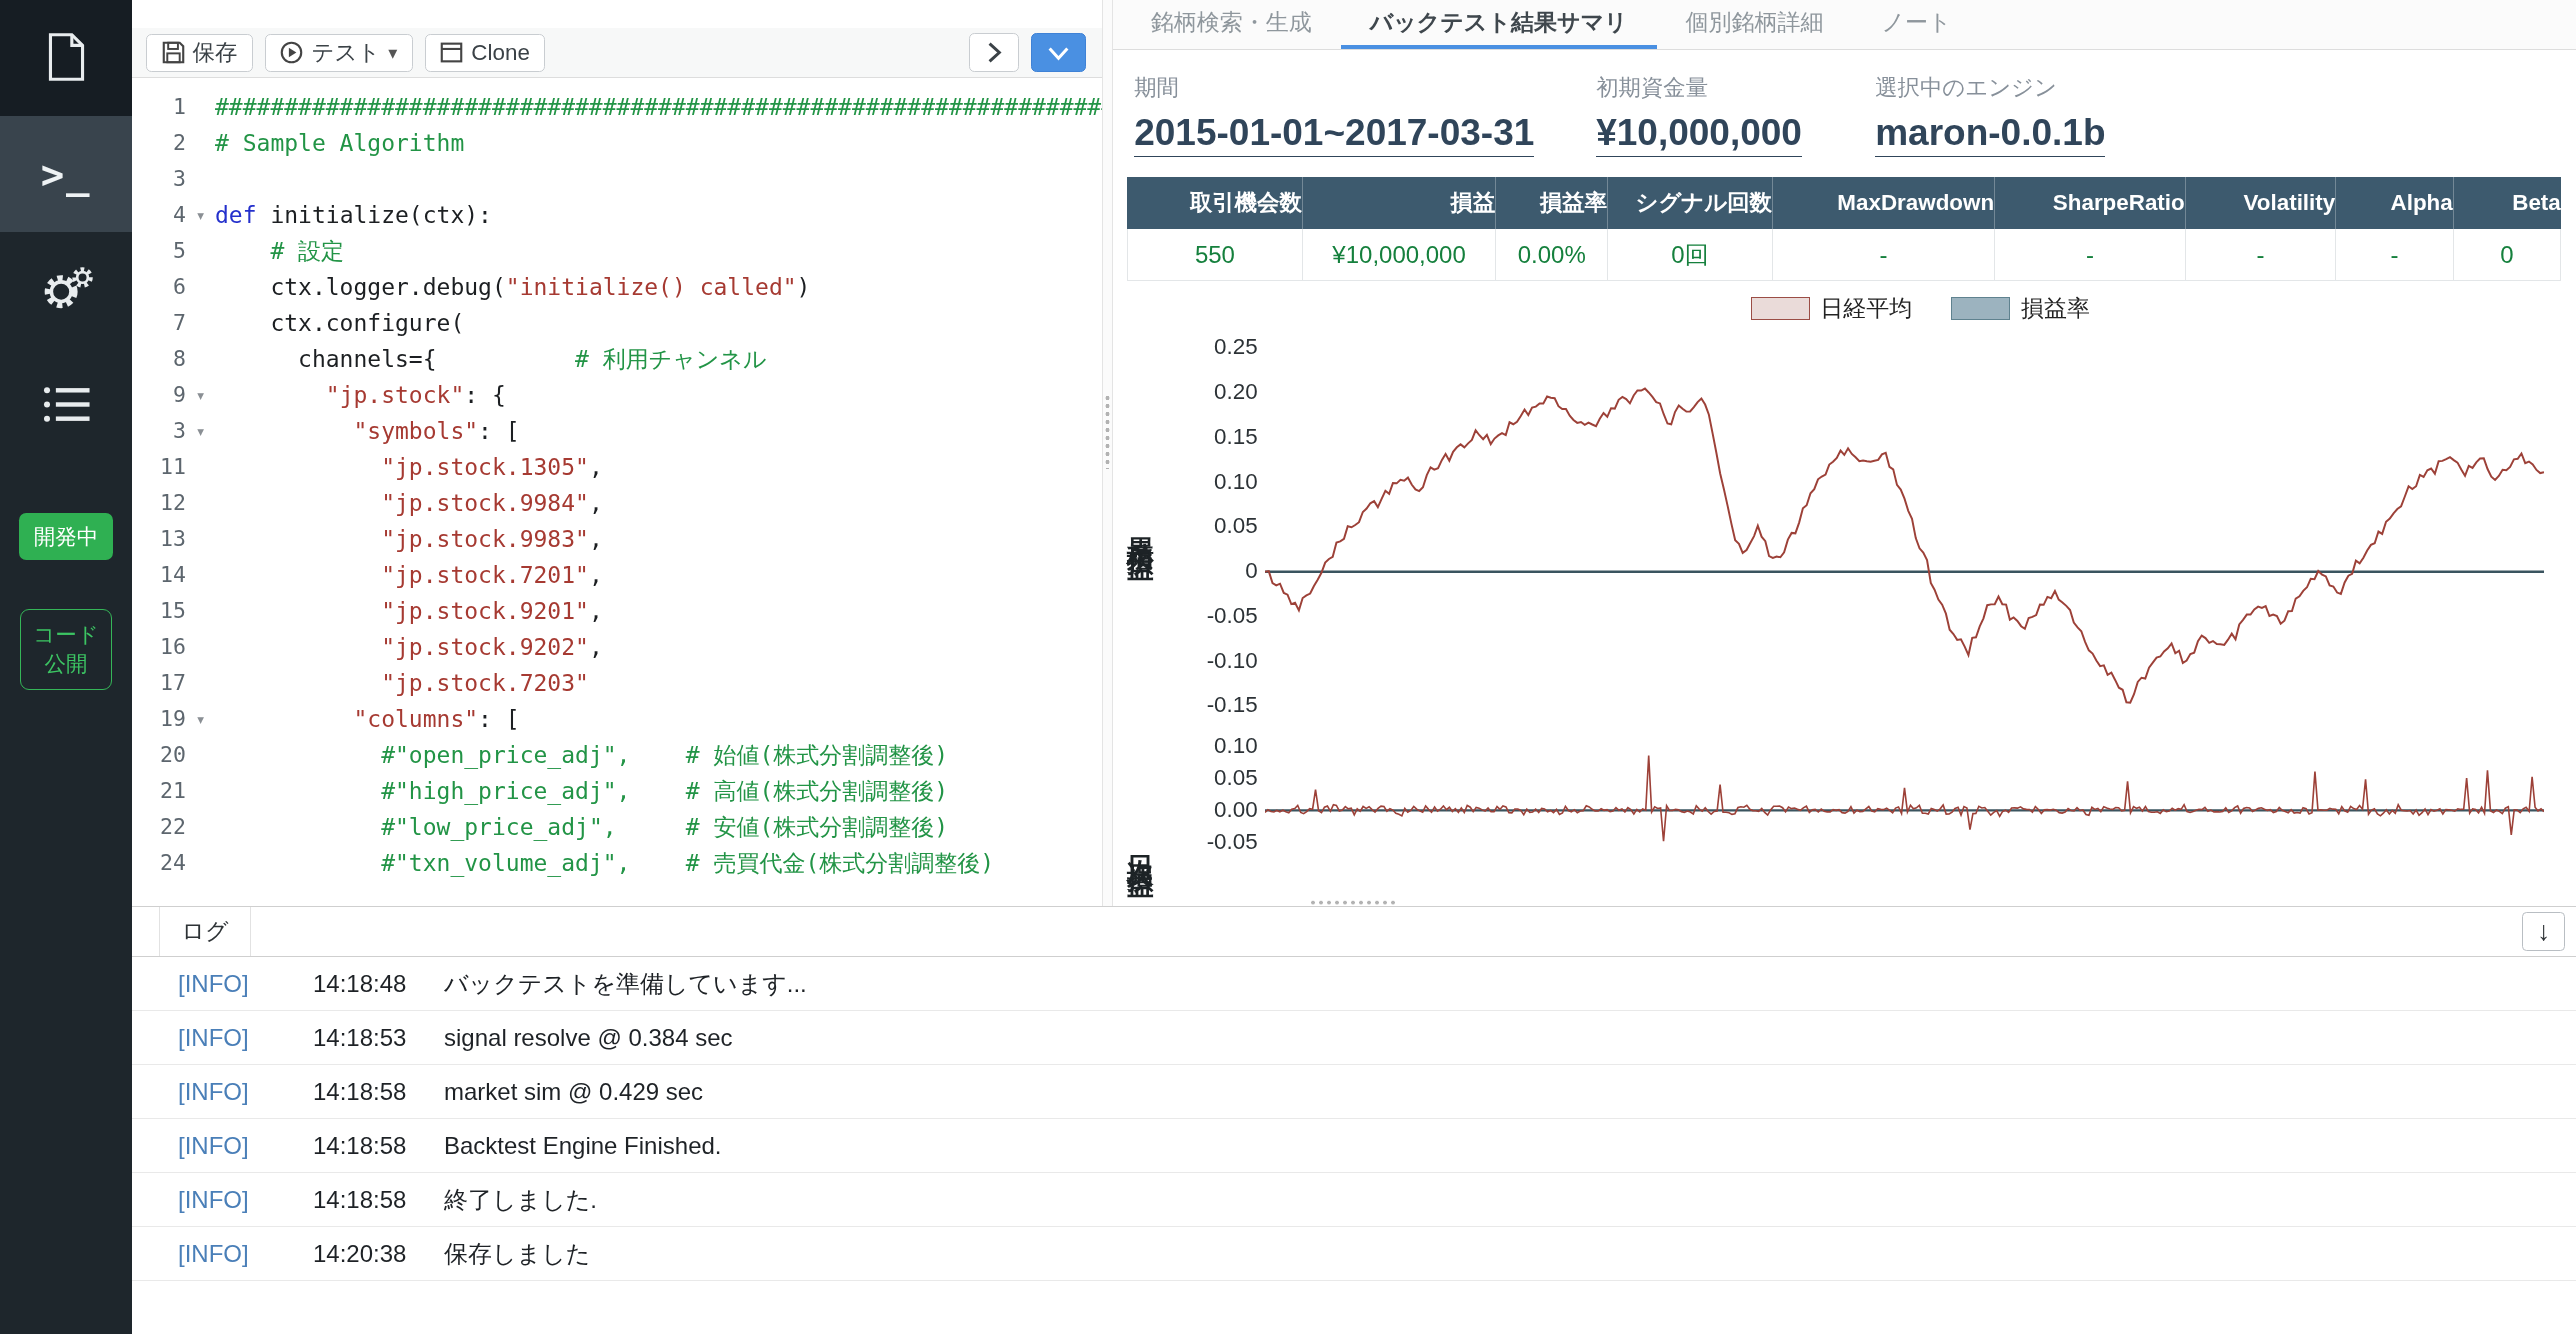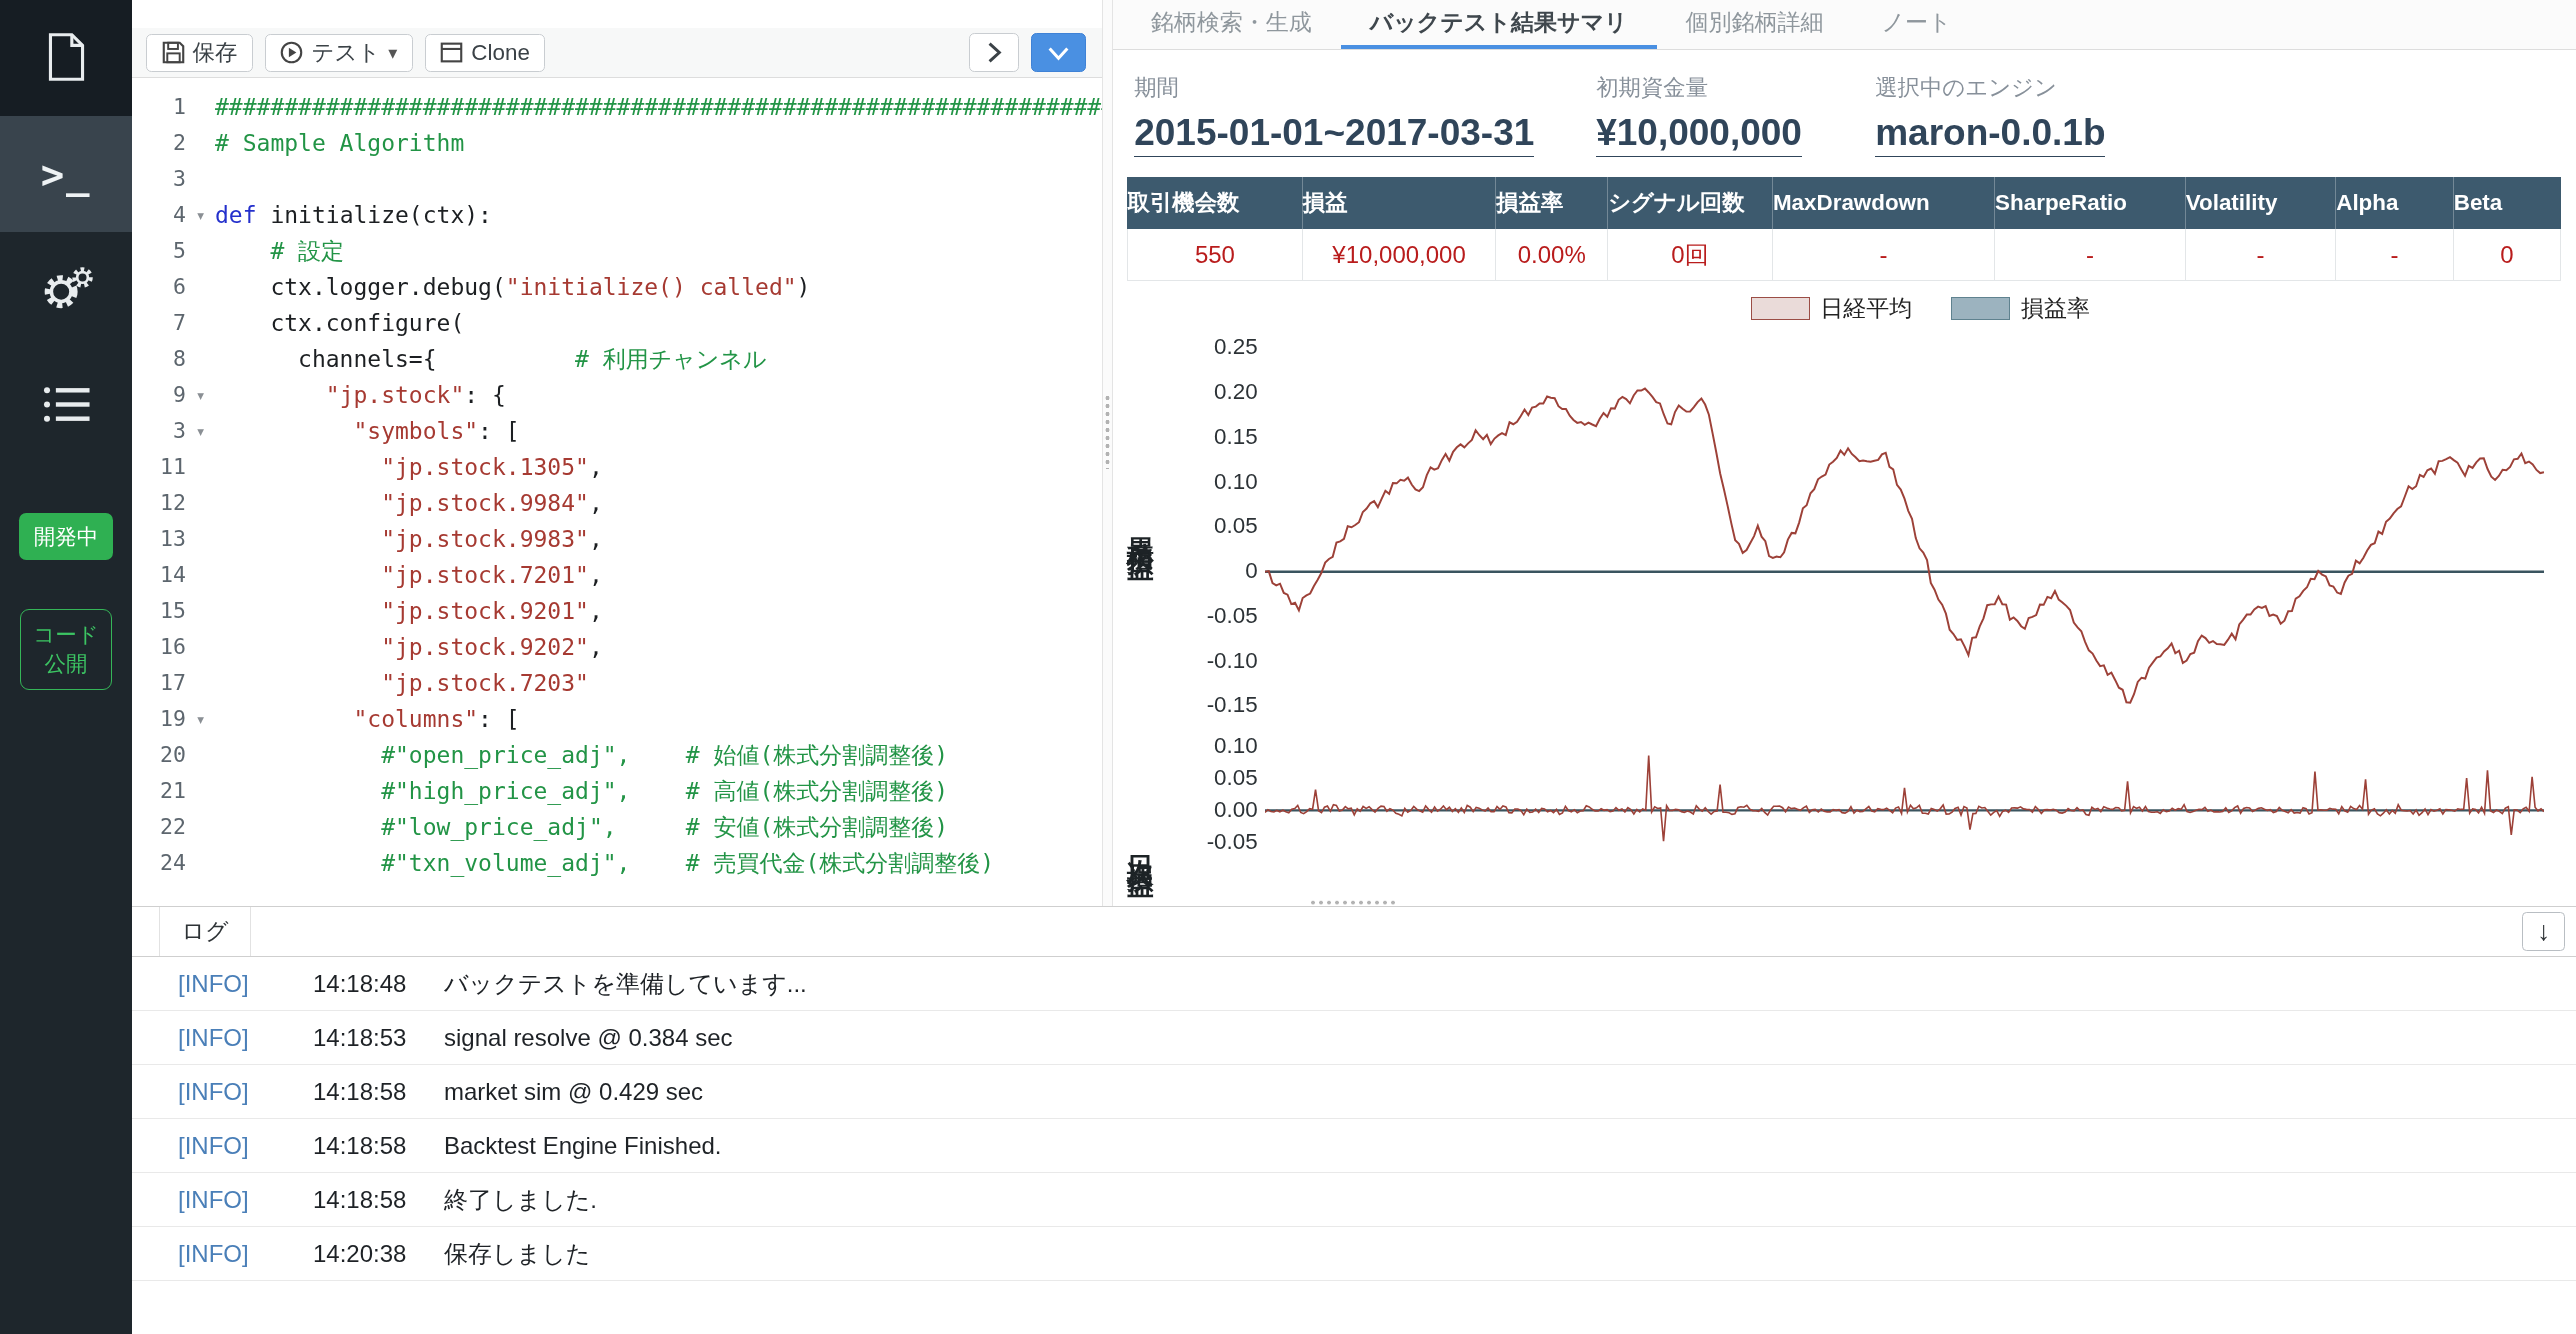--- a/index.html
+++ b/index.html
@@ -53,23 +53,23 @@
   .rp-tab.active { color:#3f474d; font-weight:bold; border-bottom-color:#4a90e2; }
 
   #summary { display:flex; padding:21.5px 0 5.4px 21.5px; }
   .sum-block { display:flex; flex-direction:column; }
   .sum-label { font-size:22.4px; color:#87909a; }
   .sum-value { margin-top:9px; font-size:37px; font-weight:bold; color:#30455a; border-bottom:1.8px solid #30455a; padding-bottom:2.7px; align-self:flex-start; cursor:pointer; }
   .sb-period { width:462px; }
   .sb-capital { width:279px; }
 
   #metrics-table { margin:14.3px 14.3px 0 14.3px; width:calc(100% - 29px); border-collapse:collapse; table-layout:fixed; }
-  #metrics-table th { background:#3d5a6e; color:#fff; font-size:22.4px; font-weight:bold; height:52px; border-right:0.9px solid rgba(255,255,255,0.28); text-align:left; }
+  #metrics-table th { background:#3d5a6e; color:#fff; font-size:22.4px; font-weight:bold; height:52px; border-right:0.9px solid rgba(255,255,255,0.28); text-align:right; }
   #metrics-table th:last-child { border-right:none; }
-  #metrics-table td { font-size:24px; color:#b91c1c; height:52px; text-align:center; border:0.9px solid #e3e6e8; border-top:none; background:#fff; }
+  #metrics-table td { font-size:24px; color:#15803d; height:52px; text-align:center; border:0.9px solid #e3e6e8; border-top:none; background:#fff; }
 
   #charts { flex:1; position:relative; overflow:hidden; padding-top:5.4px; }
   #legend { height:43px; display:flex; align-items:center; justify-content:center; gap:39px; margin-left:152px; }
   .leg-item { display:flex; align-items:center; gap:10.7px; font-size:23px; color:#222; }
   .leg-sw { width:59px; height:23px; }
 
   .chart-row { display:flex; }
   .ylab { width:55px; flex-shrink:0; display:flex; align-items:center; justify-content:center;
     writing-mode:vertical-rl; text-orientation:upright; font-size:27px; font-weight:bold; color:#1d2326; letter-spacing:5.4px; }
   .ticks { width:97px; flex-shrink:0; position:relative; }

